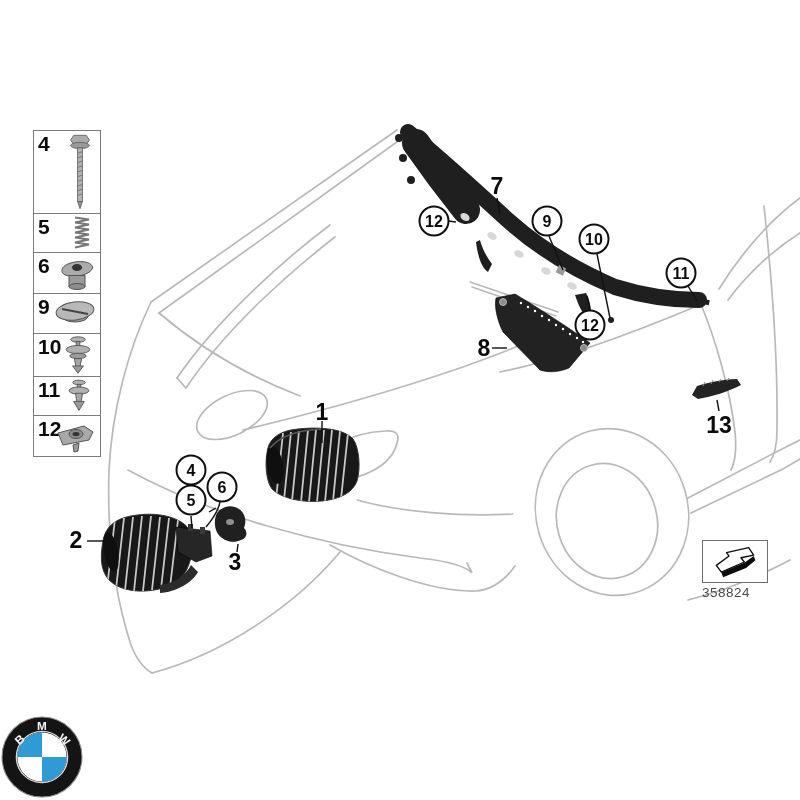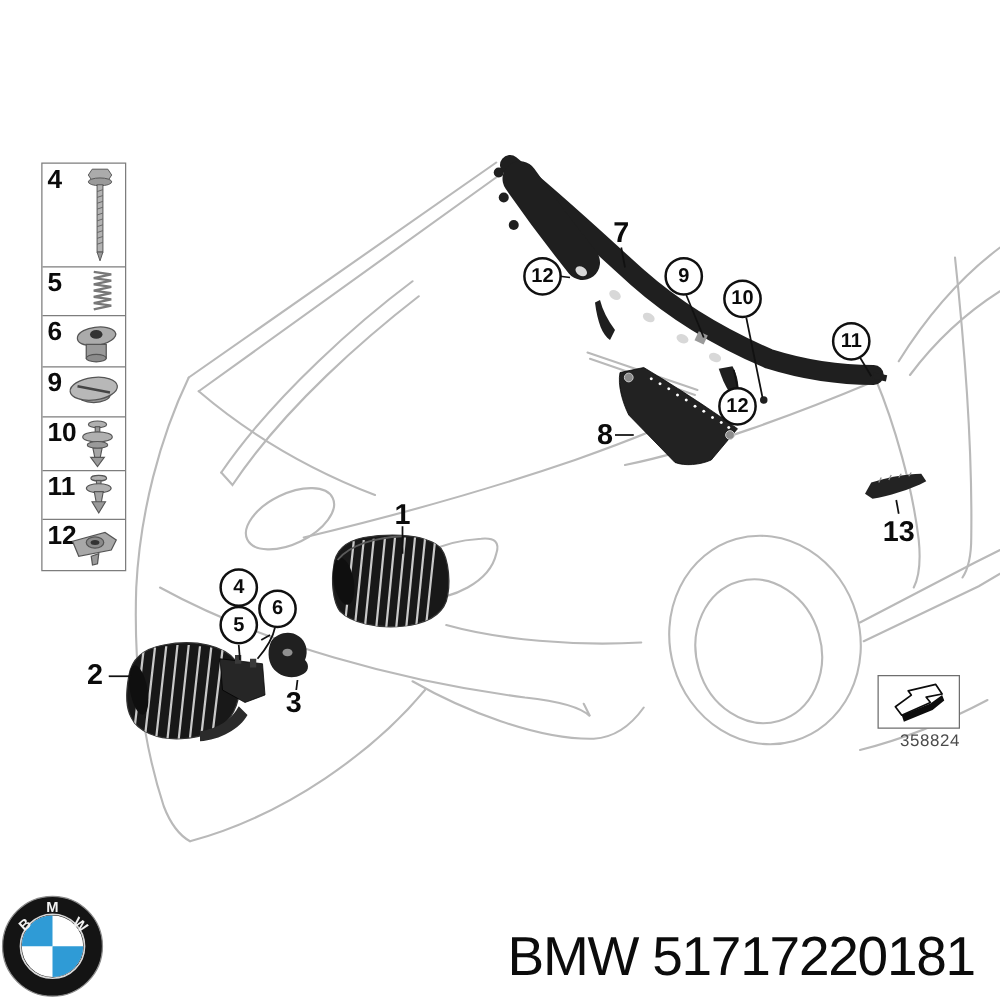--- a/index.html
+++ b/index.html
@@ -18,21 +18,21 @@
 
   
   .co{position:absolute;width:31px;height:31px;border:2.5px solid #101010;border-radius:50%;
       background:#fff;box-sizing:border-box;display:flex;align-items:center;justify-content:center;
       font-size:16px;font-weight:bold;color:#0b0b0b;transform:translate(-50%,-50%);}
   .pl{position:absolute;font-size:23px;font-weight:bold;color:#0b0b0b;transform:translate(-50%,-50%);}
 
   
   .refbox{position:absolute;left:702px;top:540px;width:66px;height:43px;border:1.5px solid #6e6e6e;
           background:#fff;box-sizing:border-box;display:flex;align-items:center;justify-content:center;}
-  .refcode{position:absolute;left:702px;top:585px;width:66px;text-align:right;
+  .refcode{position:absolute;left:702px;top:585px;width:66px;text-align:left;
            font-size:13.5px;color:#4b4b4b;letter-spacing:.5px;}
 
   
   .logo{position:absolute;left:1px;top:716px;}
   .pn{position:absolute;left:406px;top:741px;font-size:44px;font-weight:normal;
       color:#0c0c0c;letter-spacing:-1px;white-space:nowrap;}
 </style>
 </head>
 <body>
 
@@ -275,15 +275,14 @@
     <circle cx="40" cy="40" r="24" fill="#ffffff"></circle>
     <path d="M40,40 L40,16 A24,24 0 0 0 16,40 Z" fill="#2f9bd6"></path>
     <path d="M40,40 L64,40 A24,24 0 0 1 40,64 Z" fill="#2f9bd6"></path>
     <circle cx="40" cy="40" r="25" fill="none" stroke="#d9d9d9" stroke-width="1.3"></circle>
     <g fill="#f2f2f2" font-family="Liberation Sans, sans-serif" font-weight="bold" font-size="11.5" text-anchor="middle">
       <text transform="translate(21,26) rotate(-42)">B</text>
       <text transform="translate(40,13.5)">M</text>
       <text transform="translate(59,26) rotate(42)">W</text>
     </g>
   </svg>
-  <div class="pn">BMW 51717220181</div>
 
 </div>
 
 </body></html>

